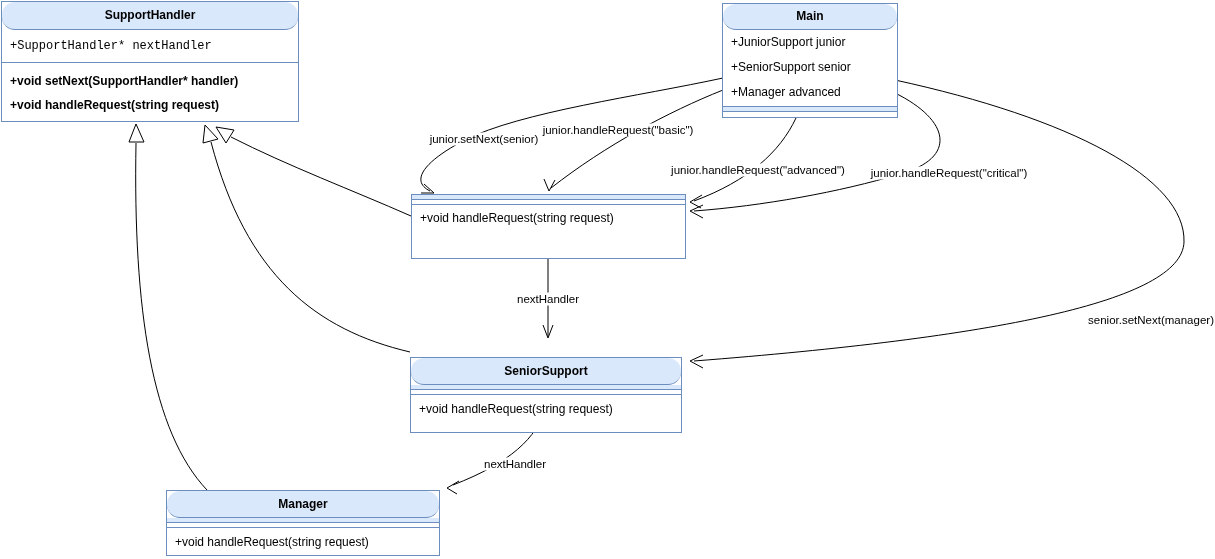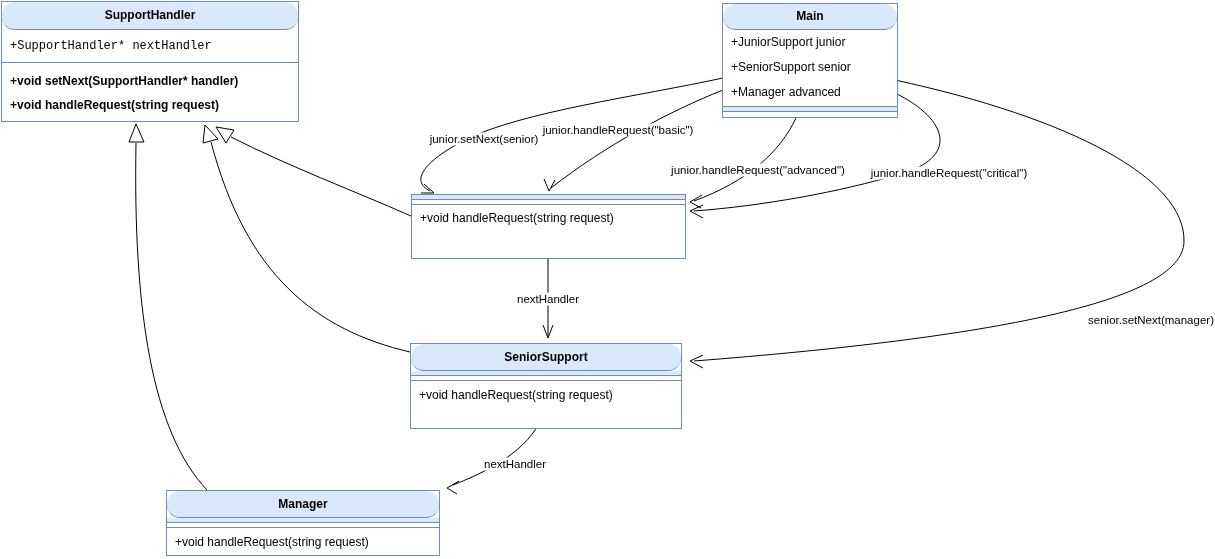--- a/index.html
+++ b/index.html
@@ -144,21 +144,21 @@
   </div>
 
   <div class="cls" style="left:411px;top:194px;width:275px;height:65px;">
     <div class="strip-blue"></div>
     <div class="strip-white"></div>
     <div class="sec method-center" style="height:26px;">
       <div class="row">+void handleRequest(string request)</div>
     </div>
   </div>
 
-  <div class="cls" style="left:410px;top:343px;width:272px;height:86px;">
+  <div class="cls" style="left:410px;top:357px;width:272px;height:76px;">
     <div class="hdr">SeniorSupport</div>
     <div class="strip-blue"></div>
     <div class="strip-white"></div>
     <div class="sec method-center" style="height:27px;">
       <div class="row">+void handleRequest(string request)</div>
     </div>
   </div>
 
   <div class="cls" style="left:166px;top:490px;width:274px;height:66px;">
     <div class="hdr">Manager</div>

